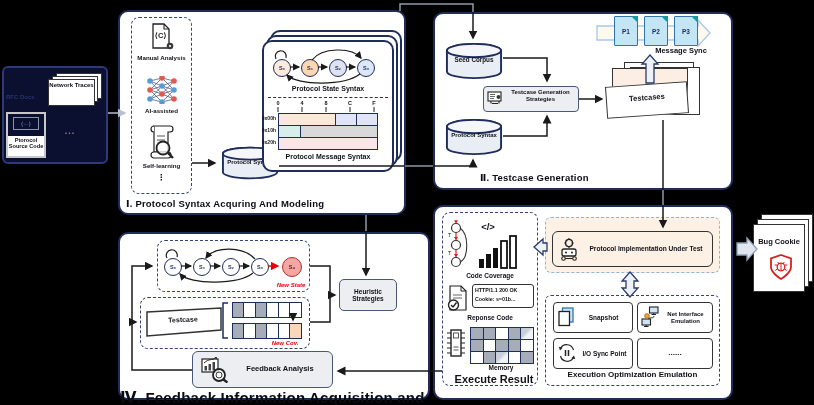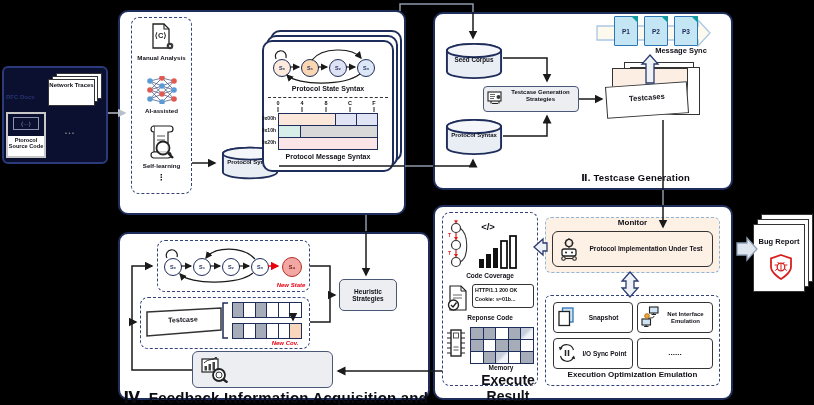--- a/index.html
+++ b/index.html
@@ -2,21 +2,21 @@
 <html><head>
 <meta charset="utf-8">
 <style>
   html,body{margin:0;padding:0;background:#000;}
   #stage{position:relative;width:814px;height:405px;background:#000;overflow:hidden;
          font-family:"Liberation Sans","DejaVu Sans",sans-serif;color:#111;}
   .abs{position:absolute;box-sizing:border-box;}
   .box{background:#fff;border:2.5px solid #1f2d5a;border-radius:10px;}
   .dash{border:1.5px dashed #33437a;border-radius:8px;}
   .lbl{font-weight:bold;text-align:center;line-height:1.12;color:#101018;}
-  .title{font-weight:bold;text-align:right;color:#0b0b14;letter-spacing:.2px;}
+  .title{font-weight:bold;text-align:left;color:#0b0b14;letter-spacing:.2px;}
   .gbox{background:#eceef2;border:1.5px solid #4a5878;border-radius:5px;}
   .cylwrap svg{position:absolute;left:0;top:0;width:100%;height:100%;}
   .cyl-lbl{position:absolute;left:0;right:0;top:38%;font-weight:bold;text-align:center;color:#101018;}
   .state{position:absolute;width:16px;height:16px;border-radius:50%;border:1.5px solid #1f2d5a;
          font-size:5.5px;font-weight:bold;color:#1f2d5a;display:flex;align-items:center;justify-content:center;}
   .cellrow{position:absolute;display:flex;border:1.5px solid #1f2d5a;}
   .cellrow>div{height:100%;border-right:1px solid #1f2d5a;}
   .cellrow>div:last-child{border-right:none;}
   .g{background:#a7adb8;} .w{background:#fff;} .p{background:#f8d7bd;}
   .shine{background:linear-gradient(135deg,#c9cfda 40%,#f2f4f8 60%);}
@@ -130,20 +130,21 @@
   </div>
   <div class="cellrow" style="left:278px;top:125px;width:98px;height:11px;">
     <div style="width:22%;background:#d8efe9;"></div>
       <div style="width:78%;background:#d9d9d9;"></div>
   </div>
   <div class="cellrow" style="left:278px;top:137px;width:98px;height:11px;">
     <div style="width:100%;background:#fbe5e6;"></div>
   </div>
 
   <div class="abs lbl" style="left:266px;top:153px;width:124px;font-size:7px;">Protocol Message Syntax</div>
+  <div class="abs title" style="left:126px;top:198px;width:276px;font-size:9.5px;">Ⅰ. Protocol Syntax Acquring And Modeling</div>
 
   <div class="abs box" style="left:433px;top:12px;width:300px;height:178px;"></div>
 
   <div class="abs cylwrap" style="left:445px;top:42px;width:58px;height:38px;">
     <svg viewBox="0 0 60 40" preserveAspectRatio="none">
       <path d="M2,9 a28,7 0 0,1 56,0 v22 a28,7 0 0,1 -56,0 z" fill="#e9edf4" stroke="#1f2d5a" stroke-width="2"></path>
       <ellipse cx="30" cy="9" rx="28" ry="7" fill="#f4f6fa" stroke="#1f2d5a" stroke-width="2"></ellipse>
     </svg>
     <div class="cyl-lbl" style="font-size:6.3px;">Seed Corpus</div>
   </div>
@@ -255,24 +256,23 @@
       <div class="w" style="width:20%;"></div>
   </div>
   <div class="cellrow" style="left:470px;top:351px;width:62px;height:11px;">
     <div class="w" style="width:20%;"></div>
       <div class="g" style="width:20%;"></div>
       <div class="shine" style="width:20%;"></div>
       <div class="w" style="width:20%;"></div>
       <div class="g" style="width:20%;"></div>
   </div>
   <div class="abs lbl" style="left:470px;top:364px;width:62px;font-size:6.5px;">Memory</div>
-  <div class="abs lbl" style="left:444px;top:373px;width:100px;font-size:14px;margin-left:14px;">Execute Result</div>
+  <div class="abs lbl" style="left:444px;top:373px;width:100px;font-size:11px;">Execute Result</div>
 
   <div class="abs" style="left:545px;top:217px;width:175px;height:56px;background:#fdf0e4;border:1.5px dashed #8fb4dc;border-radius:6px;"></div>
-  <div class="abs lbl" style="left:545px;top:219px;width:175px;font-size:8px;">Monitor</div>
   <div class="abs" style="left:552px;top:231px;width:161px;height:36px;background:#fdf0e4;border:1.5px solid #333;border-radius:6px;"></div>
   <div class="abs" style="left:558px;top:237px;width:22px;height:24px;">
     <svg width="22" height="24" viewBox="0 0 22 24">
       <circle cx="11" cy="6" r="3.6" fill="none" stroke="#222" stroke-width="1.3"></circle>
       <path d="M11,1 v2 M11,9 v2 M6.5,6 h2 M13.5,6 h2 M7.8,2.8 l1.4,1.4 M12.8,7.8 l1.4,1.4 M14.2,2.8 l-1.4,1.4 M9.2,7.8 l-1.4,1.4" stroke="#222" stroke-width="1.1"></path>
       <rect x="4" y="12" width="14" height="7" rx="2" fill="#fff" stroke="#222" stroke-width="1.3"></rect>
       <circle cx="8" cy="15.5" r="1" fill="#222"></circle>
         <circle cx="14" cy="15.5" r="1" fill="#222"></circle>
       <circle cx="5.5" cy="21.5" r="1.8" fill="none" stroke="#222" stroke-width="1.1"></circle>
       <circle cx="16.5" cy="21.5" r="1.8" fill="none" stroke="#222" stroke-width="1.1"></circle>
@@ -365,27 +365,28 @@
       <rect x="3.5" y="10" width="2.5" height="4.5" fill="#444"></rect>
       <rect x="7.5" y="8" width="2.5" height="6.5" fill="#444"></rect>
       <rect x="11.5" y="6" width="2.5" height="8.5" fill="#444"></rect>
       <path d="M3,7 C8,2 11,5 15,1.5" fill="none" stroke="#222" stroke-width="1"></path>
       <polygon points="16,1 13.5,1.2 15.5,3.4" fill="#222"></polygon>
       <circle cx="18" cy="19" r="6" fill="rgba(255,255,255,.8)" stroke="#222" stroke-width="1.8"></circle>
       <circle cx="18" cy="19" r="3" fill="none" stroke="#222" stroke-width="0.9"></circle>
       <path d="M22.5,23.5 L26.5,26.5" stroke="#222" stroke-width="2.4"></path>
     </svg>
   </div>
+  <div class="abs lbl" style="left:232px;top:351px;width:96px;height:37px;display:flex;align-items:center;justify-content:center;font-size:7.5px;">Feedback Analysis</div>
 
   <div class="abs title" style="left:120px;top:389px;width:308px;font-size:15px;">Ⅳ. Feedback Information Acquisition and Utilization</div>
 
   <div class="abs paper" style="left:761px;top:214px;width:52px;height:68px;"></div>
   <div class="abs paper" style="left:757px;top:219px;width:52px;height:68px;"></div>
   <div class="abs paper" style="left:753px;top:224px;width:52px;height:68px;"></div>
-  <div class="abs lbl" style="left:755px;top:238px;width:48px;font-size:7.5px;">Bug Report</div>
+  <div class="abs lbl" style="left:755px;top:238px;width:48px;font-size:7.5px;">Bug Cookie</div>
   <div class="abs" style="left:770px;top:254px;width:22px;height:26px;">
     <svg width="22" height="26" viewBox="0 0 22 26">
       <path d="M11,1 L21,4.5 V13 C21,19 11,25 11,25 C11,25 1,19 1,13 V4.5 Z" fill="#fff" stroke="#d81f1f" stroke-width="1.8"></path>
       <circle cx="11" cy="13" r="3.8" fill="none" stroke="#d81f1f" stroke-width="1.3"></circle>
       <path d="M9,10 l-1.3,-2 M13,10 l1.3,-2 M7.2,11 h-2.6 M14.8,11 h2.6 M7.2,15 l-2,1.6 M14.8,15 l2,1.6 M11,9.2 v7.6" stroke="#d81f1f" stroke-width="1"></path>
     </svg>
   </div>
 
   <svg class="abs" width="814" height="405" viewBox="0 0 814 405" style="left:0;top:0;pointer-events:none;">
     <defs>

